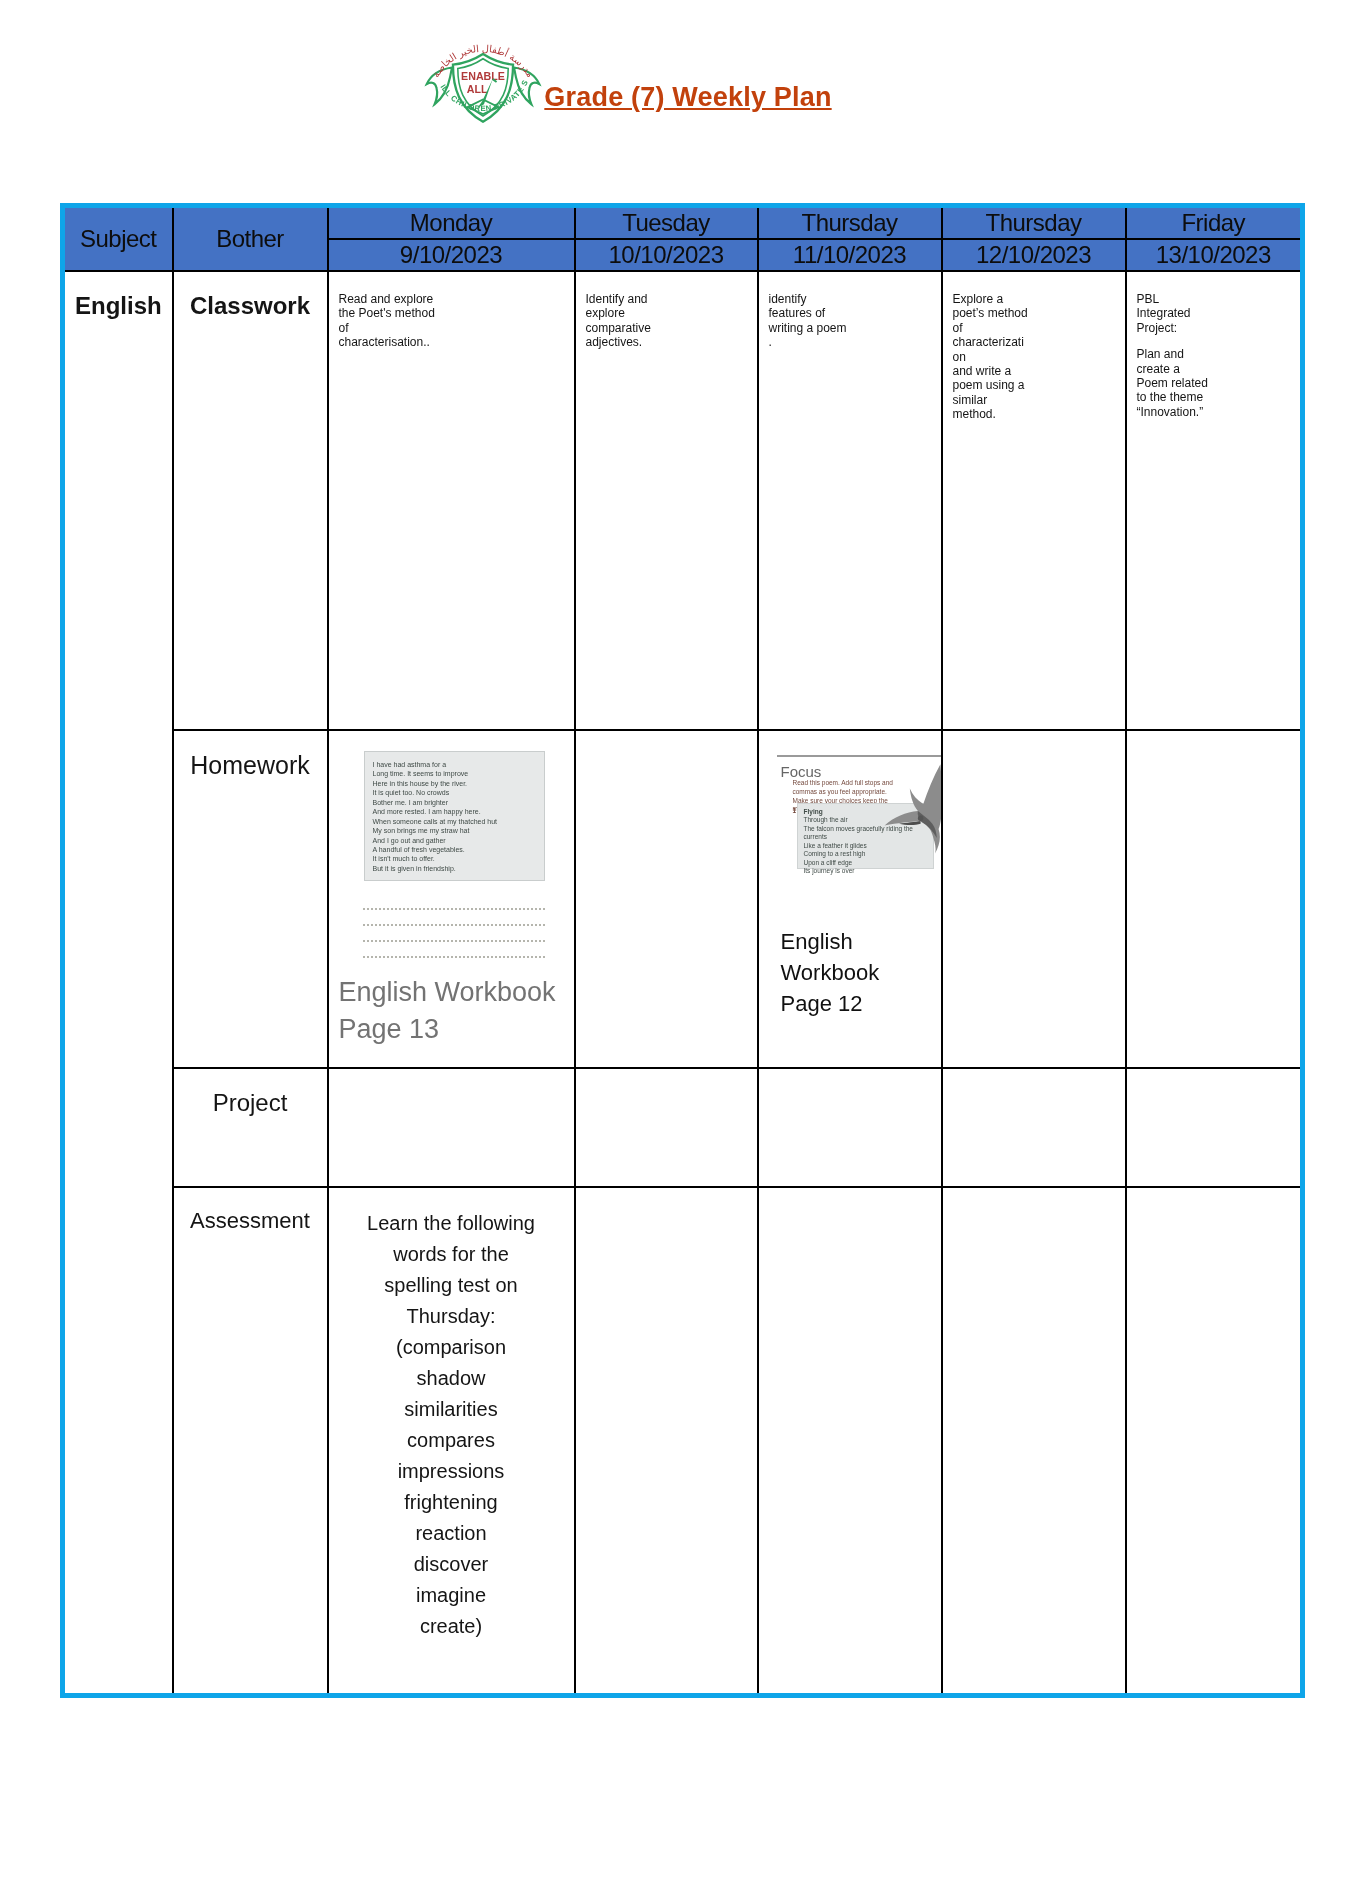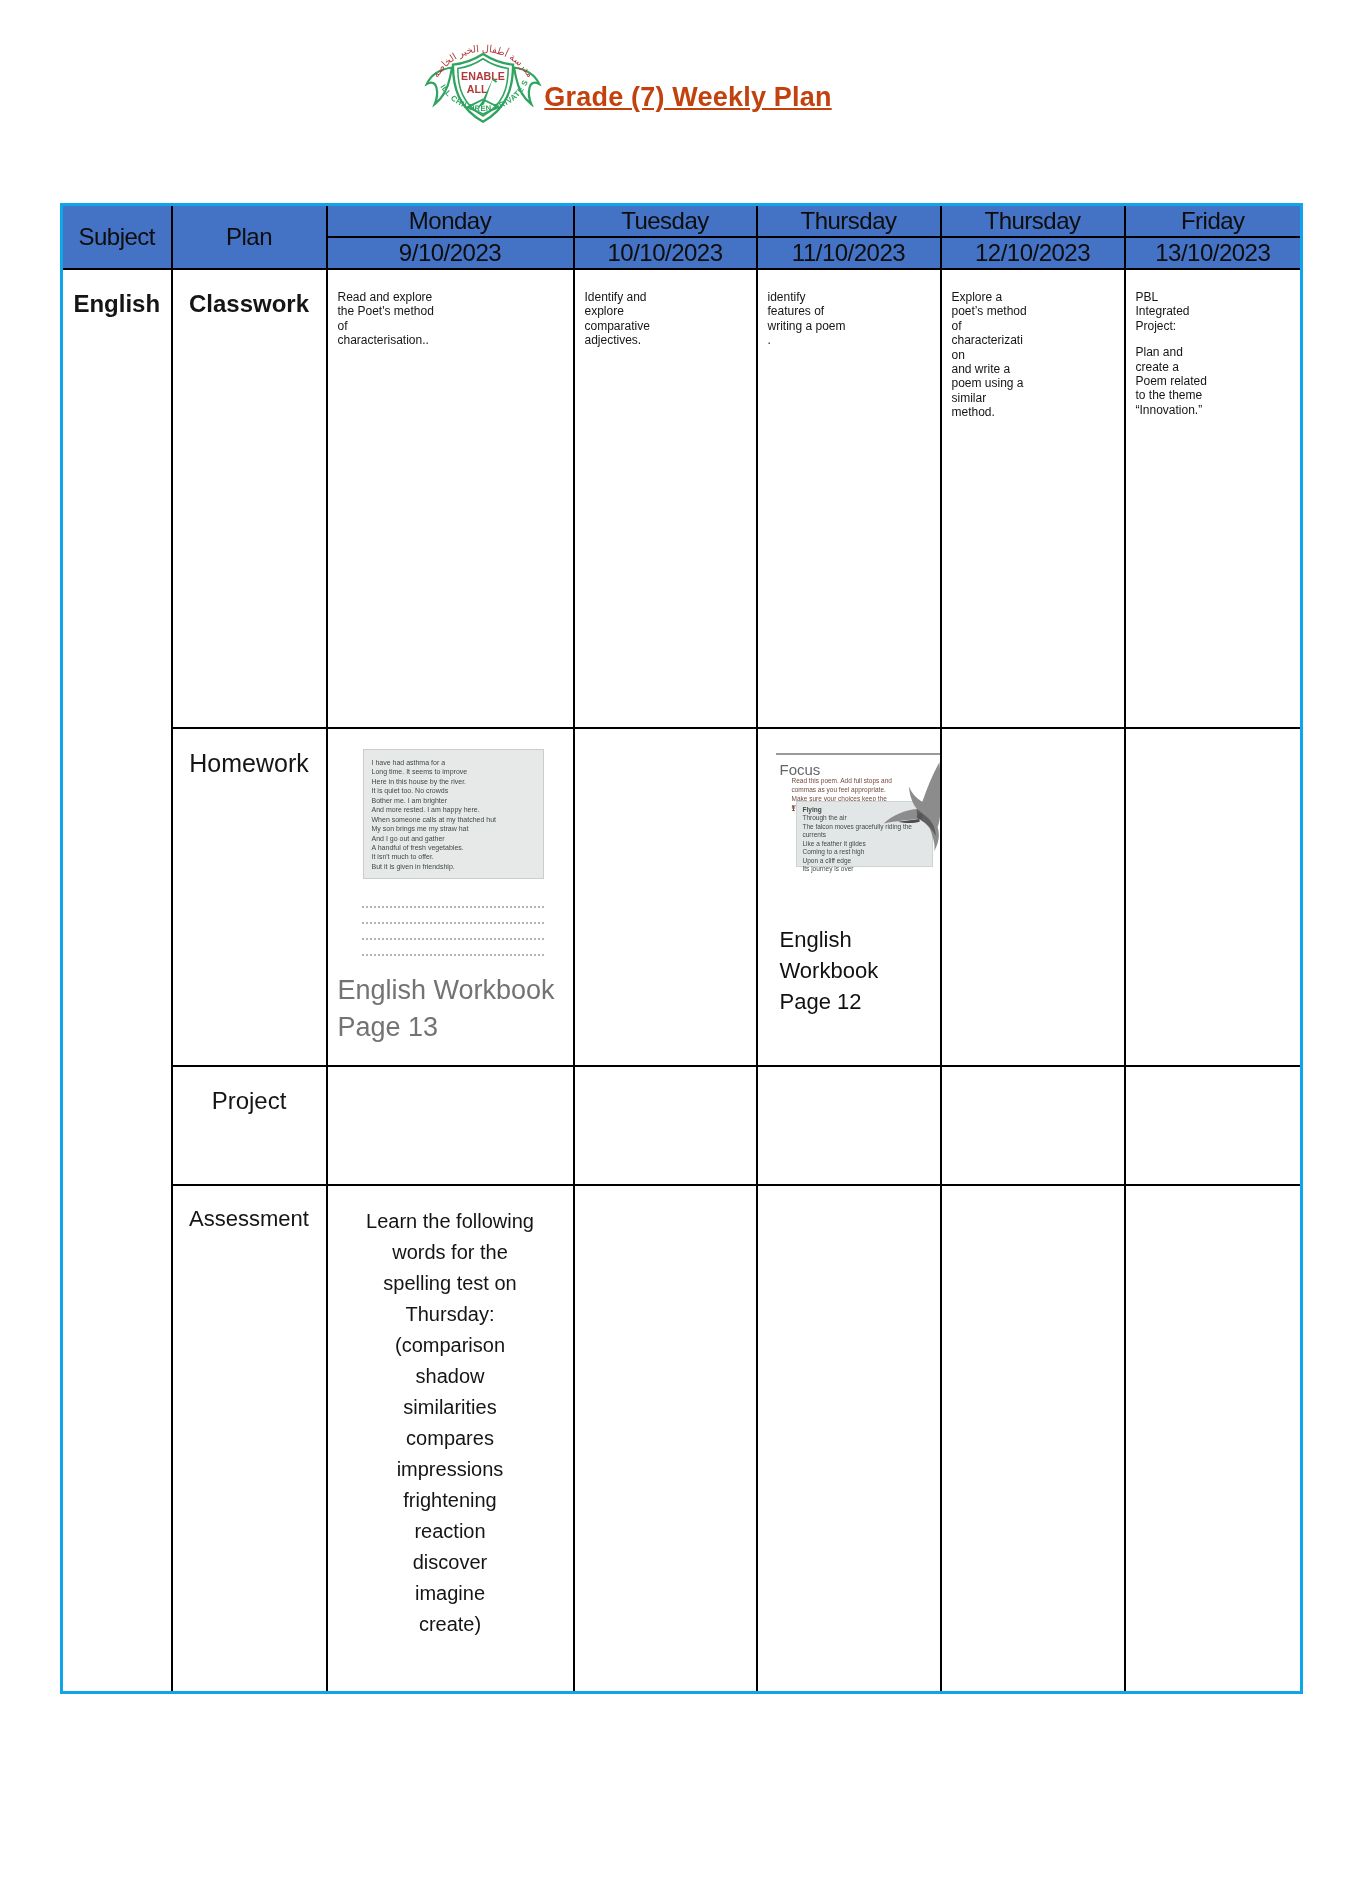--- a/index.html
+++ b/index.html
@@ -21,21 +21,21 @@
   }
   .week-label{
     position:absolute;top:158px;left:0;right:0;
     text-align:center;font-size:25px;font-weight:bold;color:#171717;
   }
 
   
   table.plan{
     position:absolute;left:45px;top:203px;
     width:1240px;border-collapse:collapse;table-layout:fixed;
-    border:3px solid #0ea5e9;
+    border:5px solid #0ea5e9;
   }
   table.plan td{border:2px solid #000;padding:20px 10px;vertical-align:top;overflow:hidden;}
   tr.hdr td{
     background:#4472c4;text-align:center;vertical-align:middle;
     font-size:24px;color:#0d0d0d;padding:1px 2px;letter-spacing:-0.5px;
   }
   td.h-day{height:26px;}
   td.h-date{height:24px;font-size:22px;}
 
   td.subject-cell{
@@ -132,21 +132,21 @@
         <col style="width:155px">
         <col style="width:247px">
       <col style="width:183px">
         <col style="width:184px">
         <col style="width:184px">
         <col style="width:177px">
     </colgroup>
     <tbody>
       <tr class="hdr">
         <td class="h-day" rowspan="2">Subject</td>
-        <td class="h-day" rowspan="2">Plan</td>
+        <td class="h-day" rowspan="2">Bother</td>
         <td class="h-day">Monday</td>
         <td class="h-day">Tuesday</td>
         <td class="h-day">Thursday</td>
         <td class="h-day">Thursday</td>
         <td class="h-day">Friday</td>
       </tr>
       <tr class="hdr">
         <td class="h-date">9/10/2023</td>
         <td class="h-date">10/10/2023</td>
         <td class="h-date">11/10/2023</td>

